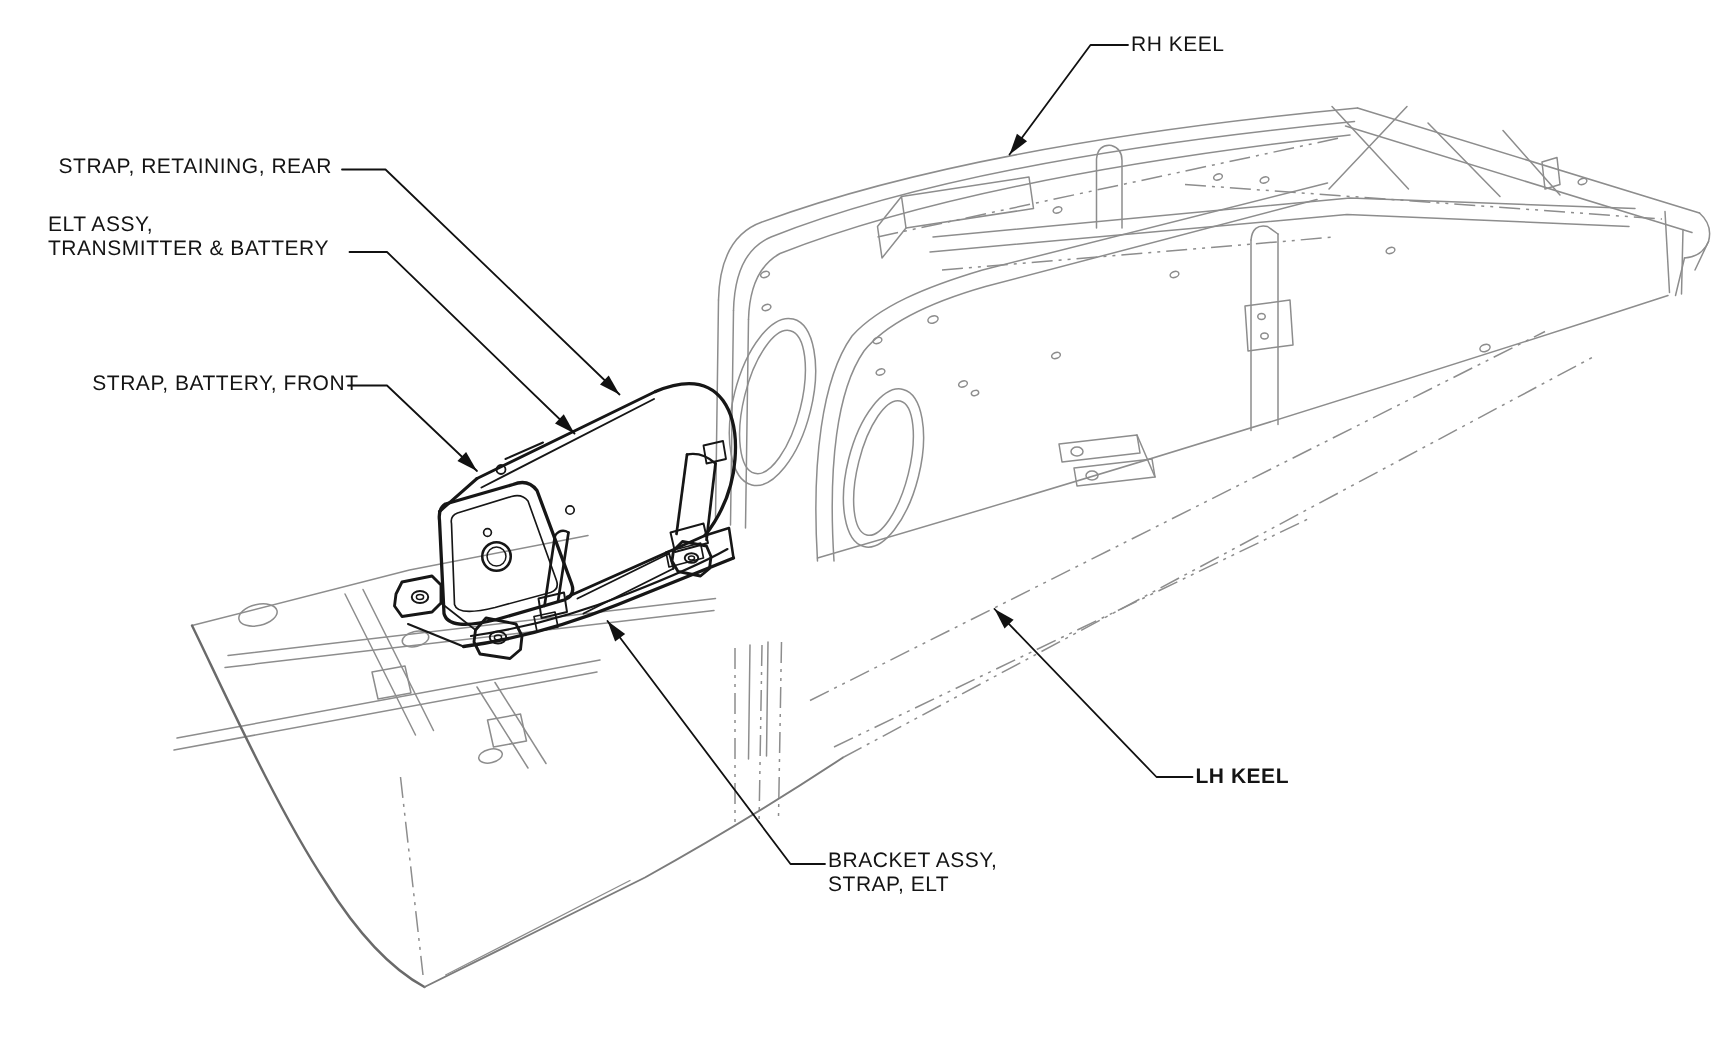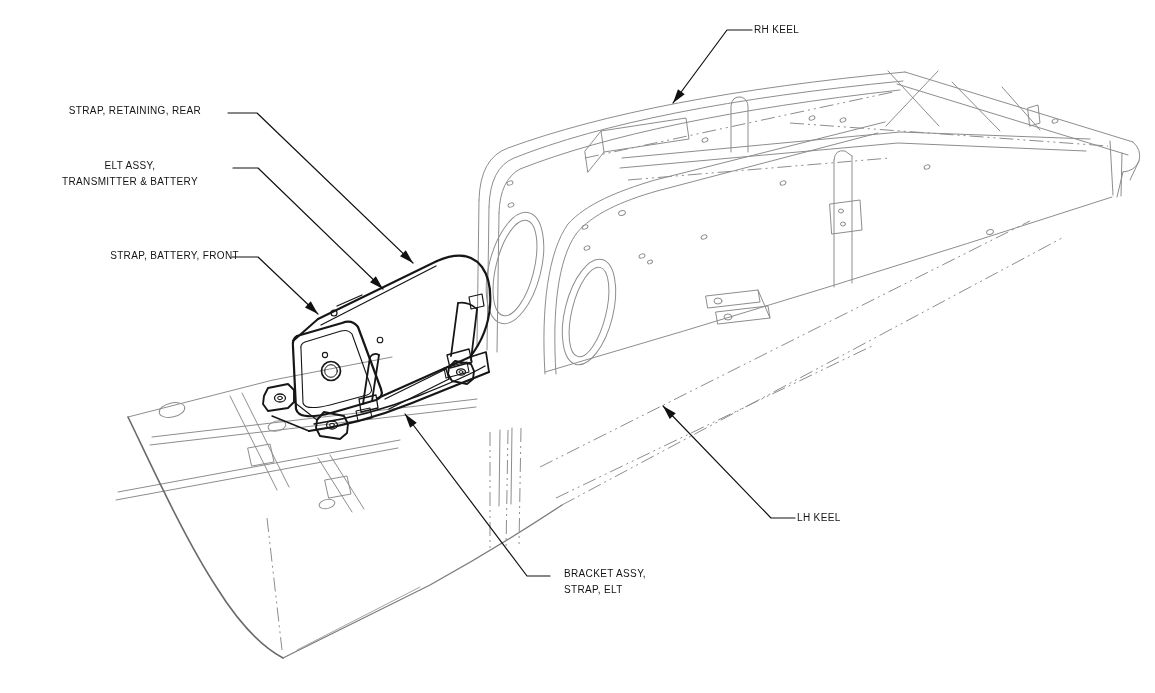--- a/index.html
+++ b/index.html
@@ -1,20 +1,20 @@
 <!DOCTYPE html>
 <html><head>
 <meta charset="utf-8">
 <style>
   html,body{margin:0;padding:0;background:#ffffff;}
   body{width:1155px;height:693px;position:relative;overflow:hidden;
        font-family:"Liberation Sans", sans-serif;}
   #stage{position:absolute;left:0;top:0;width:1155px;height:693px;}
   svg.draw{position:absolute;left:0;top:0;}
-  .callout{position:absolute;color:#141414;font-size:10px;line-height:15.5px;
+  .callout{position:absolute;color:#141414;font-size:14px;line-height:15.5px;
            letter-spacing:.35px;white-space:nowrap;}
   .callout span{display:block;}
 </style>
 </head>
 <body>
 
 <div id="stage">
 
   <svg class="draw" width="1155" height="693" viewBox="0 0 1155 693">
 
@@ -194,38 +194,38 @@
         <polygon points="318,314 304.9572601896365,307.4025051542908 310.74275566971994,301.31250991209777" fill="#111111" stroke="none"></polygon>
         <polyline points="752,30 727,30 673,103"></polyline>
         <polygon points="673,103 677.9492311548008,89.2469962925785 684.7023876837814,94.24248194415313" fill="#111111" stroke="none"></polygon>
         <polyline points="795,518 771,518 663,406"></polyline>
         <polygon points="663,406 675.7412440289462,413.16245073943577 669.6945519474124,418.99318953234337" fill="#111111" stroke="none"></polygon>
         <polyline points="550,576 527,576 405,414"></polyline>
         <polygon points="405,414 416.77709740733104,422.6567878949549 410.0670512877966,427.7100325034932" fill="#111111" stroke="none"></polygon>
       </g>
   </svg>
 
-  <div class="callout" style="left: 39px; top: 103px; width: 192px; text-align: center;">
+  <div class="callout" style="left: 39px; top: 103px; width: 192px; text-align: left;">
     <span>STRAP, RETAINING, REAR</span>
     <span></span>
   </div>
-  <div class="callout" style="left: 32px; top: 158px; width: 196px; text-align: center;">
+  <div class="callout" style="left: 32px; top: 142px; width: 196px; text-align: left;">
     <span>ELT ASSY,</span>
     <span>TRANSMITTER &amp; BATTERY</span>
   </div>
   <div class="callout" style="left: 47px; top: 248px; width: 192px; text-align: right;">
     <span>STRAP, BATTERY, FRONT</span>
     <span></span>
   </div>
   <div class="callout" style="left: 754px; top: 22px; width: 90px; text-align: left;">
     <span>RH KEEL</span>
     <span></span>
   </div>
-  <div class="callout" style="left: 797px; top: 510px; width: 90px; text-align: left;">
+  <div class="callout" style="left: 797px; top: 510px; width: 90px; text-align: left; font-weight: bold;">
     <span>LH KEEL</span>
     <span></span>
   </div>
-  <div class="callout" style="left: 552px; top: 566px; width: 140px; text-align: left; margin-left: 12px;">
+  <div class="callout" style="left: 552px; top: 566px; width: 140px; text-align: left;">
     <span>BRACKET ASSY,</span>
     <span>STRAP, ELT</span>
   </div>
 
 </div>
 
 </body></html>

